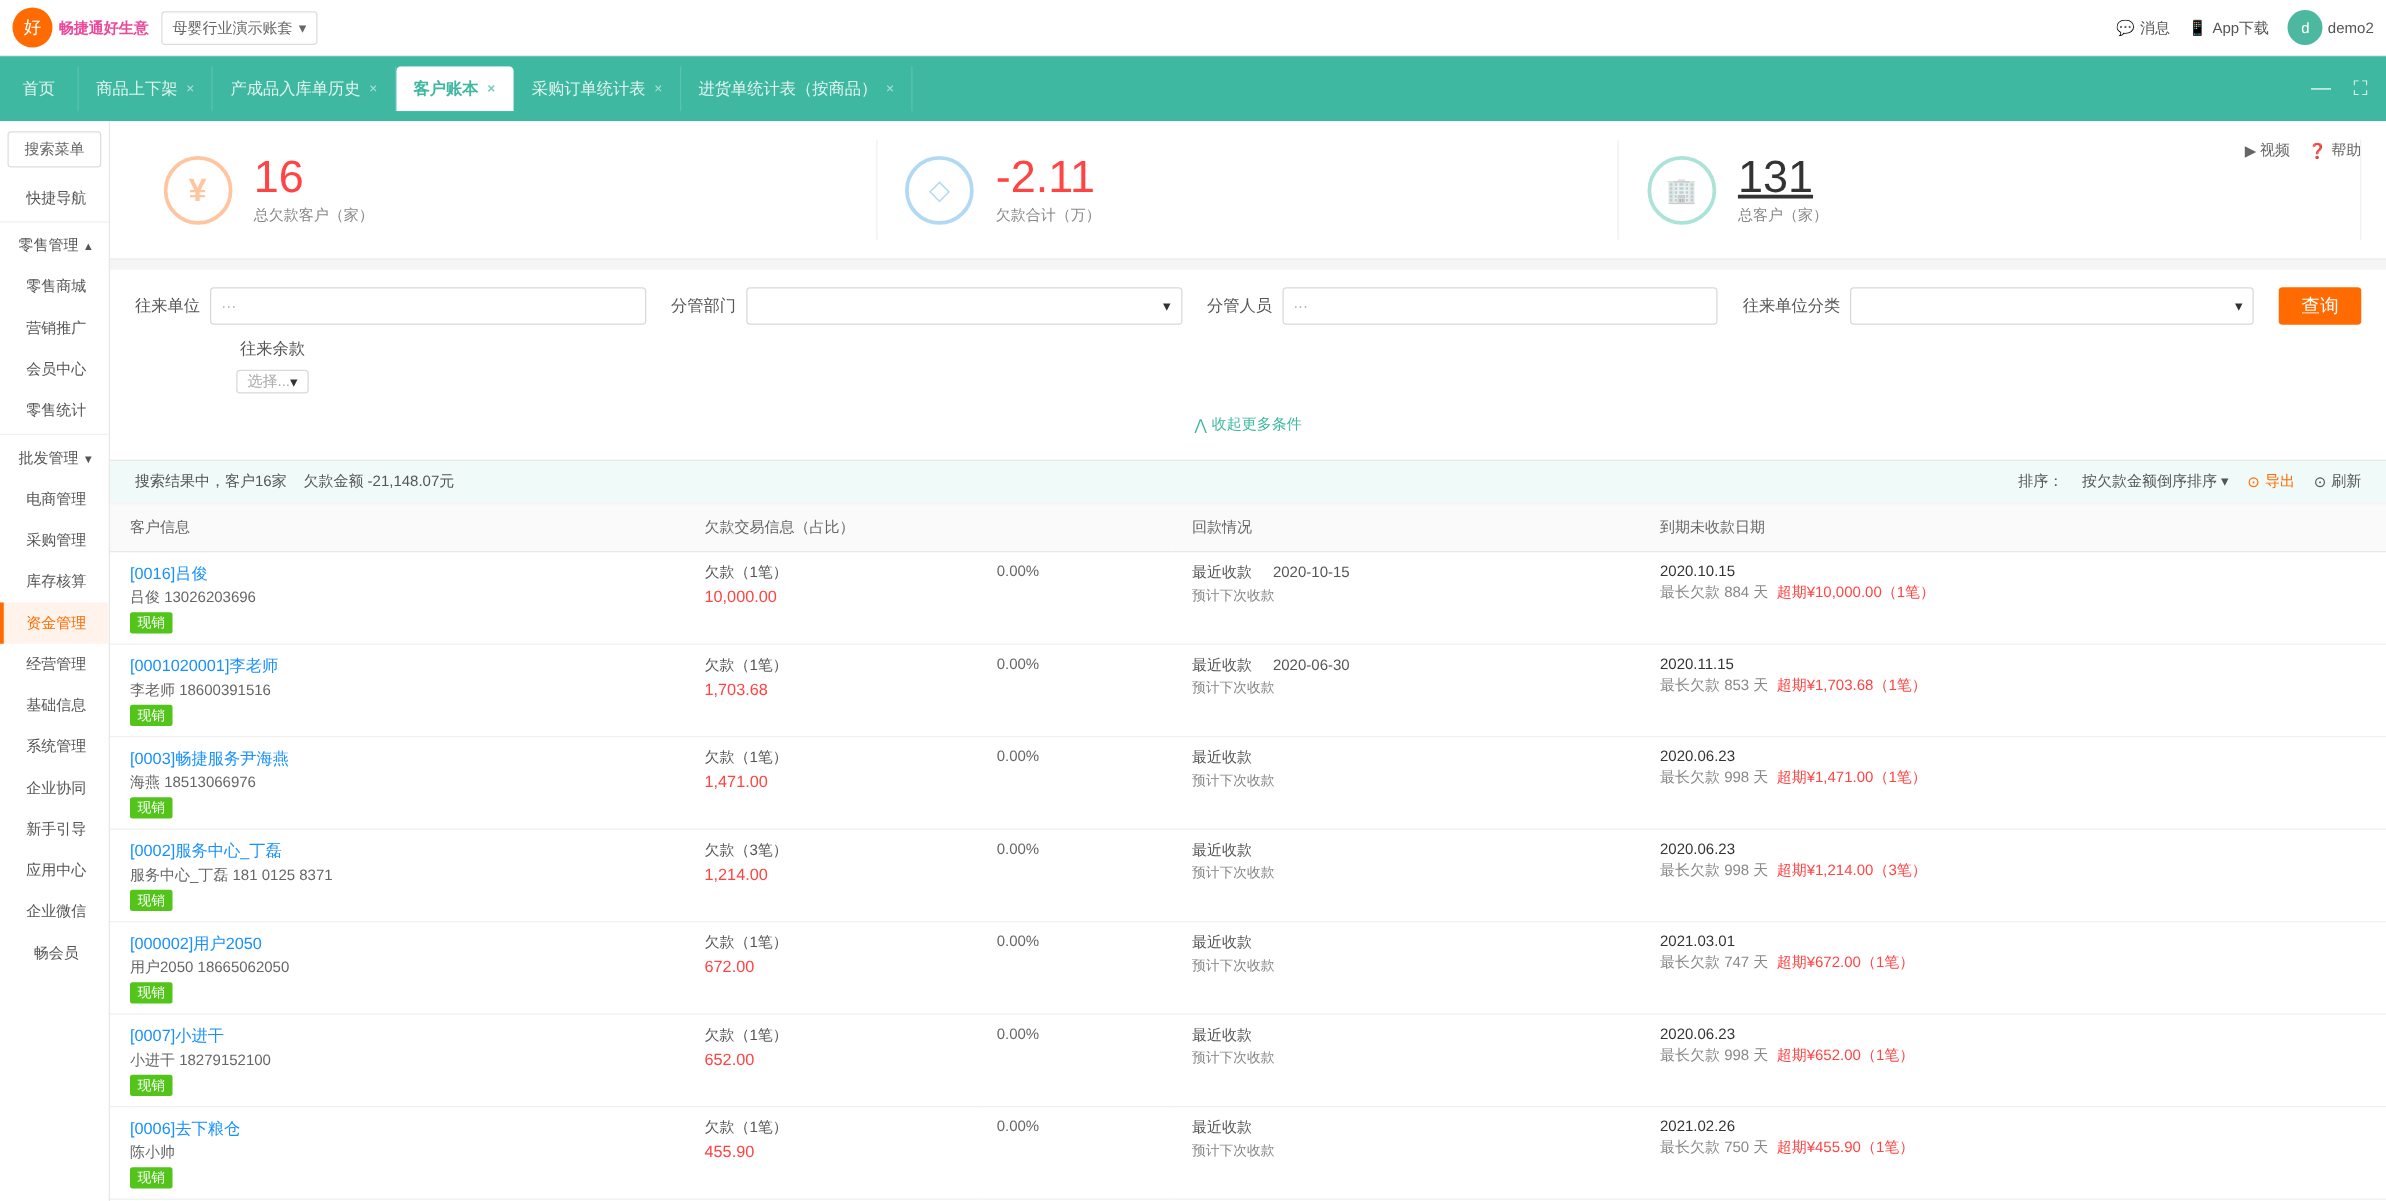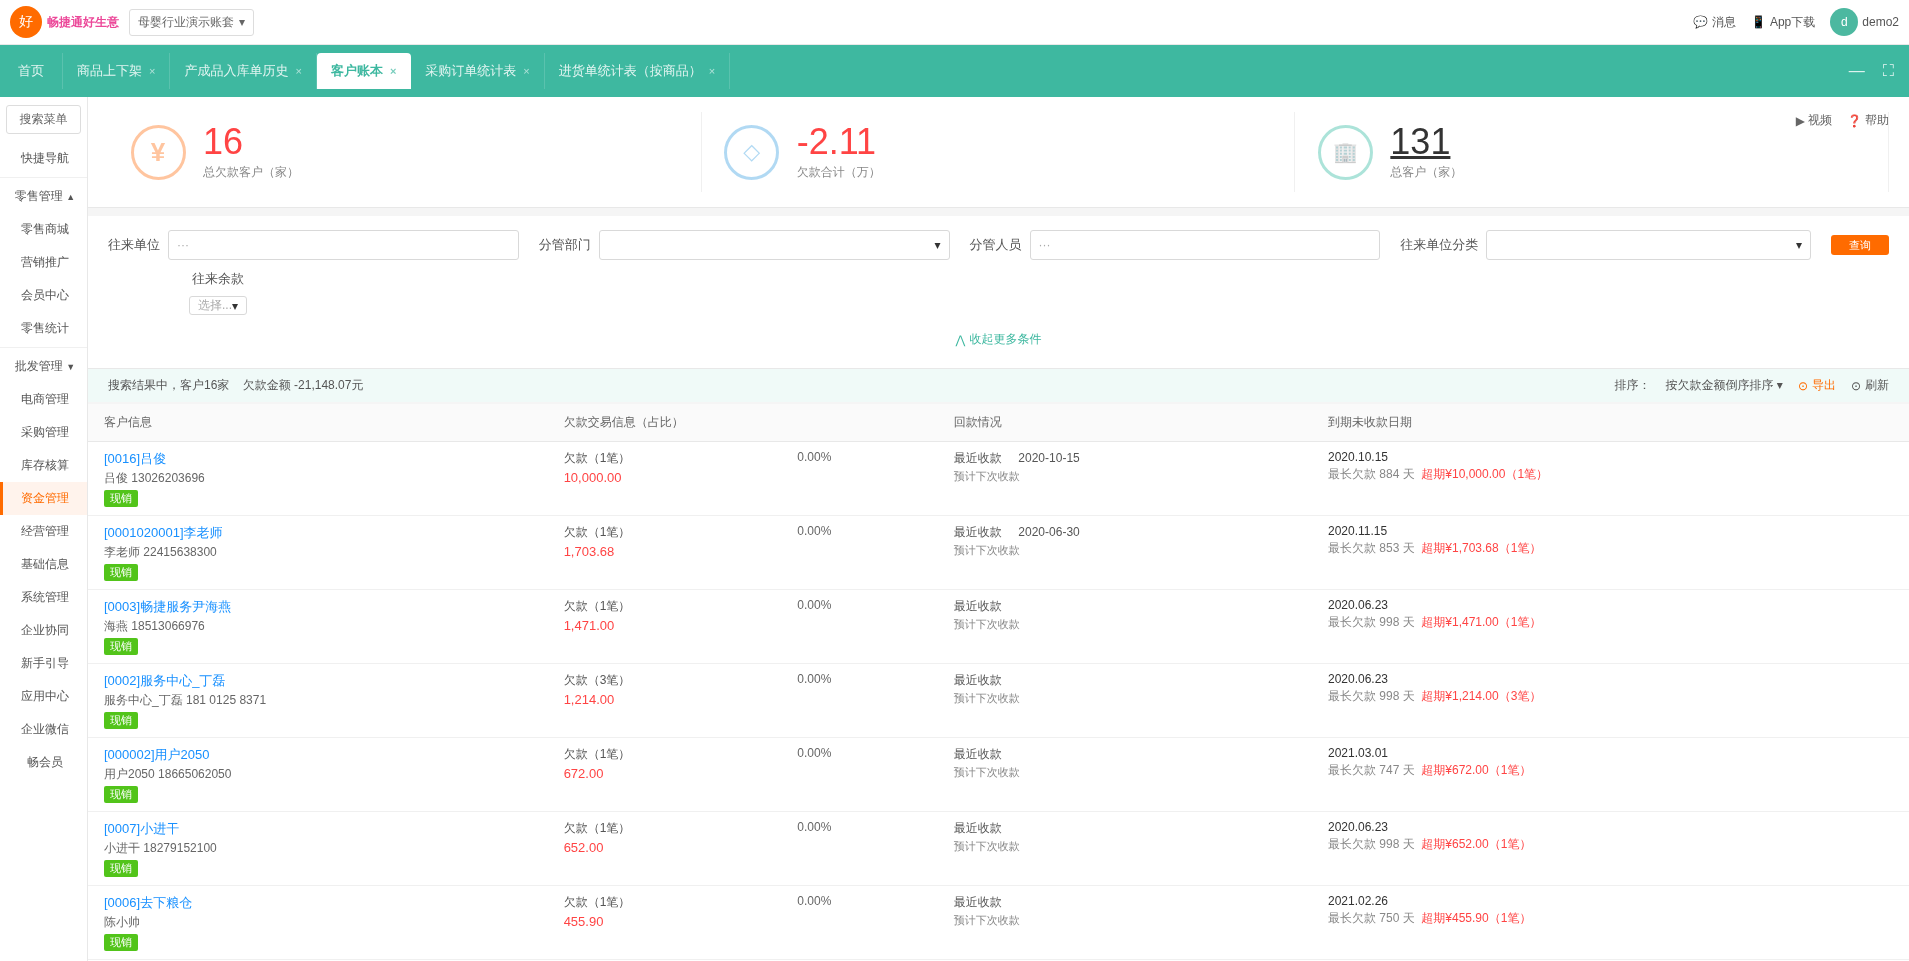--- a/index.html
+++ b/index.html
@@ -54,21 +54,21 @@
     .stat-action-btn { display: flex; align-items: center; gap: 3px; cursor: pointer; }
     .stat-actions-top { position: absolute; top: 15px; right: 20px; display: flex; gap: 15px; font-size: 12px; color: #666; }
 
     
     .filter-area { background: #fff; padding: 14px 20px; margin-top: 8px; }
     .filter-row { display: flex; align-items: center; gap: 20px; margin-bottom: 10px; }
     .filter-item { display: flex; align-items: center; gap: 8px; flex: 1; }
     .filter-label { font-size: 13px; color: #555; white-space: nowrap; }
     .filter-input { flex: 1; height: 30px; border: 1px solid #d9d9d9; border-radius: 3px; padding: 0 8px; font-size: 12px; color: #333; display: flex; align-items: center; justify-content: space-between; cursor: pointer; }
     .filter-select { flex: 1; height: 30px; border: 1px solid #d9d9d9; border-radius: 3px; padding: 0 8px; font-size: 12px; color: #333; display: flex; align-items: center; justify-content: space-between; cursor: pointer; }
-    .search-btn { height: 20px; padding: 0 18px; background: #ff6b00; color: #fff; border: none; border-radius: 3px; font-size: 11px; cursor: pointer; white-space: nowrap; }
+    .search-btn { height: 30px; padding: 0 18px; background: #ff6b00; color: #fff; border: none; border-radius: 3px; font-size: 15px; cursor: pointer; white-space: nowrap; }
     .collapse-btn { width: 100%; text-align: center; padding: 6px 0; color: #3eb8a0; font-size: 12px; cursor: pointer; display: flex; align-items: center; justify-content: center; gap: 4px; }
     .filter-row-2 { display: flex; align-items: center; gap: 20px; }
 
     
     .result-bar { background: #f0faf8; padding: 8px 20px; display: flex; justify-content: space-between; align-items: center; border-top: 1px solid #e8e8e8; font-size: 12px; color: #555; }
     .result-actions { display: flex; gap: 15px; align-items: center; }
     .result-action { display: flex; align-items: center; gap: 4px; cursor: pointer; color: #555; }
     .result-action.orange { color: #ff6b00; }
 
     
@@ -361,21 +361,21 @@
             </td>
             <td>
               <div class="overdue-date">2020.10.15</div>
               <div class="overdue-days">最长欠款 884 天 &nbsp;<a class="overdue-link">超期¥10,000.00（1笔）</a></div>
             </td>
           </tr>
 
           <tr class="table-row">
             <td>
               <div><a class="customer-name">[0001020001]李老师</a></div>
-              <div class="customer-phone">李老师 22415638300</div>
+              <div class="customer-phone">李老师 18600391516</div>
               <div><span class="customer-tag">现销</span></div>
             </td>
             <td>
               <div class="debt-count">欠款（1笔）</div>
               <div class="debt-amount">1,703.68</div>
             </td>
             <td>
               <div class="debt-ratio">0.00%</div>
             </td>
             <td>

